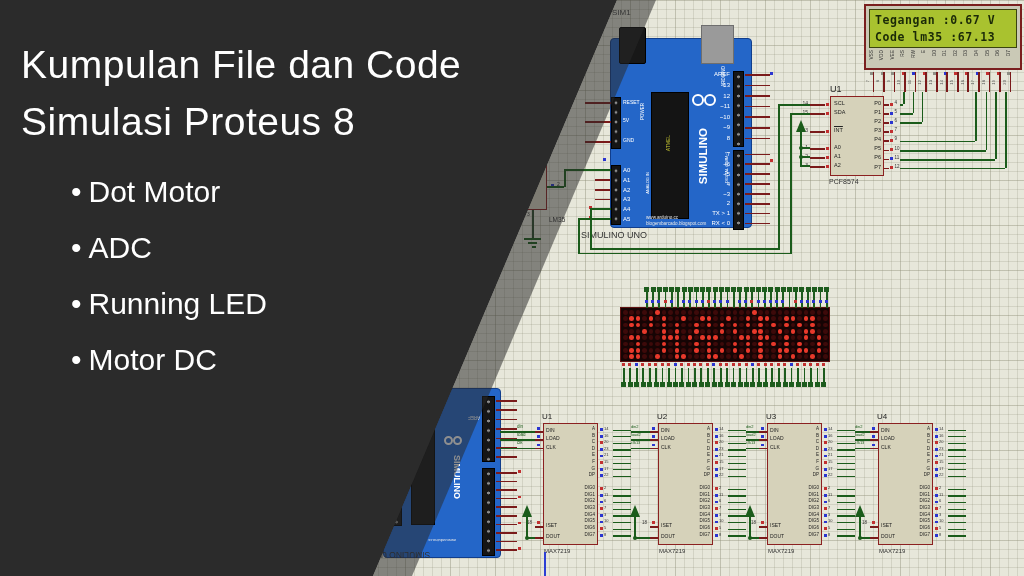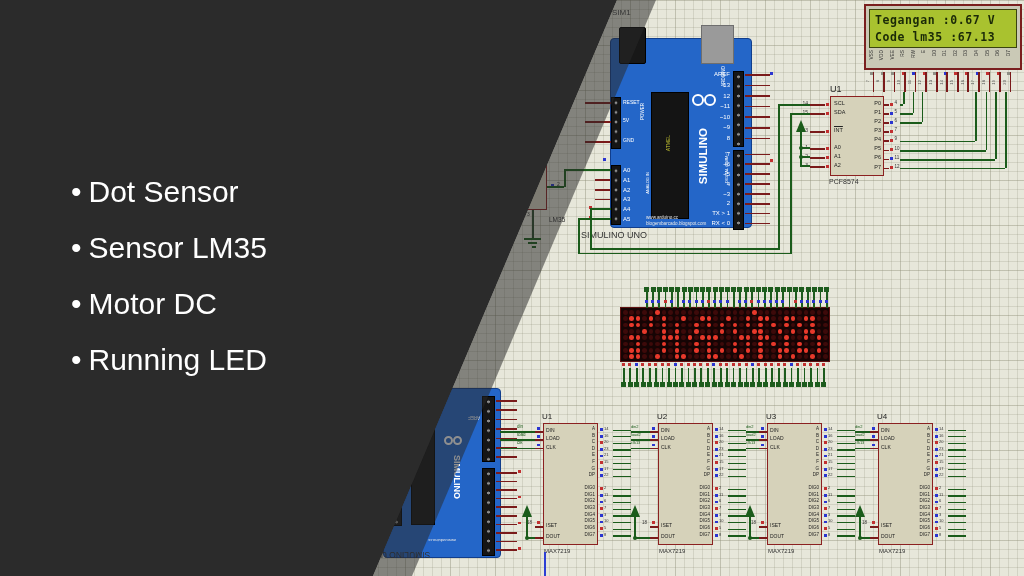--- a/index.html
+++ b/index.html
@@ -1118,19 +1118,23 @@
       <div style="left: 500px; top: 439.3px; width: 35px; height: 1.5px; background: rgb(27, 92, 27);"></div>
       <div class="lbl" style="left: 517px; top: 432.8px; font-size: 4.5px; color: rgb(27, 92, 27);">load</div>
       <div style="left: 500px; top: 447.6px; width: 35px; height: 1.5px; background: rgb(27, 92, 27);"></div>
       <div class="lbl" style="left: 517px; top: 441.1px; font-size: 4.5px; color: rgb(27, 92, 27);">clk</div>
       <div style="left: 544px; top: 552px; width: 2px; height: 24px; background: rgb(45, 63, 212);"></div>
     </div>
 
   <div class="ovl-band"></div>
   <div class="ovl-dark"></div>
 
+  <div class="titles">
+    <div class="t-line">Kumpulan File dan Code</div>
+    <div class="t-line">Simulasi Proteus 8</div>
+  </div>
   <ul class="bullets" id="bullets">
-      <li><span class="bdot">•</span><span>Dot Sensor</span></li>
-      <li><span class="bdot">•</span><span>Sensor LM35</span></li>
+      <li><span class="bdot">•</span><span>Dot Motor</span></li>
+      <li><span class="bdot">•</span><span>ADC</span></li>
+      <li><span class="bdot">•</span><span>Running LED</span></li>
       <li><span class="bdot">•</span><span>Motor DC</span></li>
-      <li><span class="bdot">•</span><span>Running LED</span></li>
     </ul>
 </div>
 
 </body></html>

